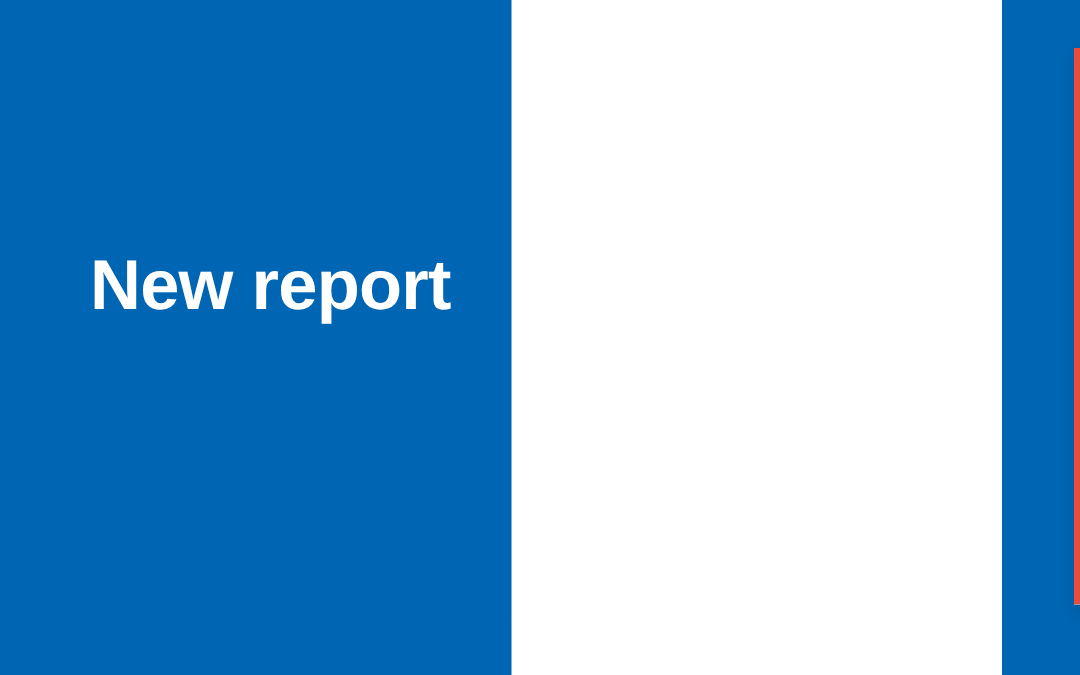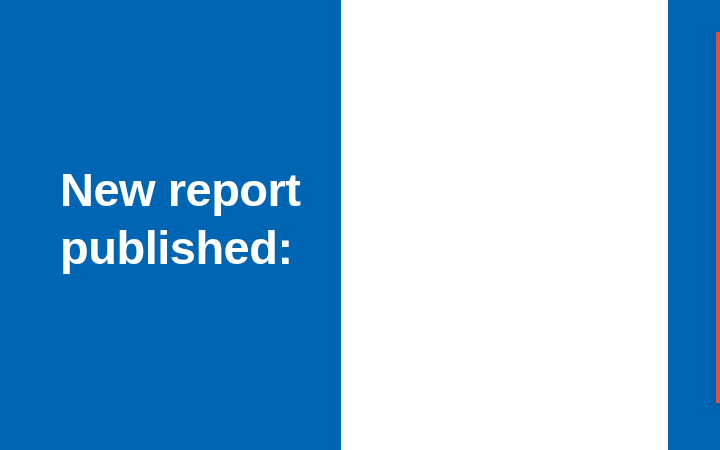--- a/index.html
+++ b/index.html
@@ -78,21 +78,20 @@
   }
 </style>
 </head>
 <body>
 
 <div class="stage">
 
   <div class="headline-panel">
     <div class="headline">
       <span class="line">New report</span>
-      <span class="line">published:</span>
     </div>
   </div>
 
   <div class="white-panel">
 
     <div class="cover">
 
       <div class="cover-red"></div>
 
     </div>

